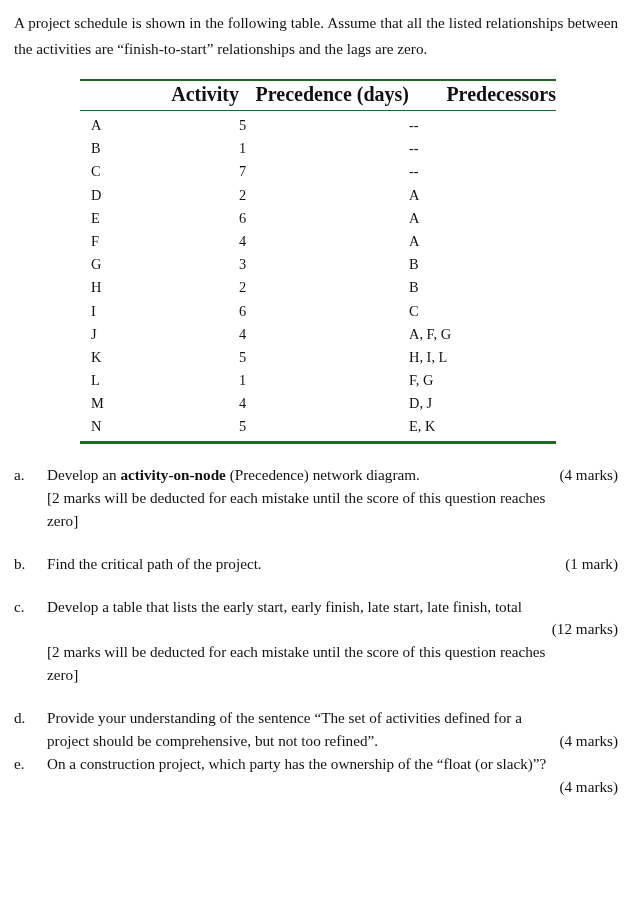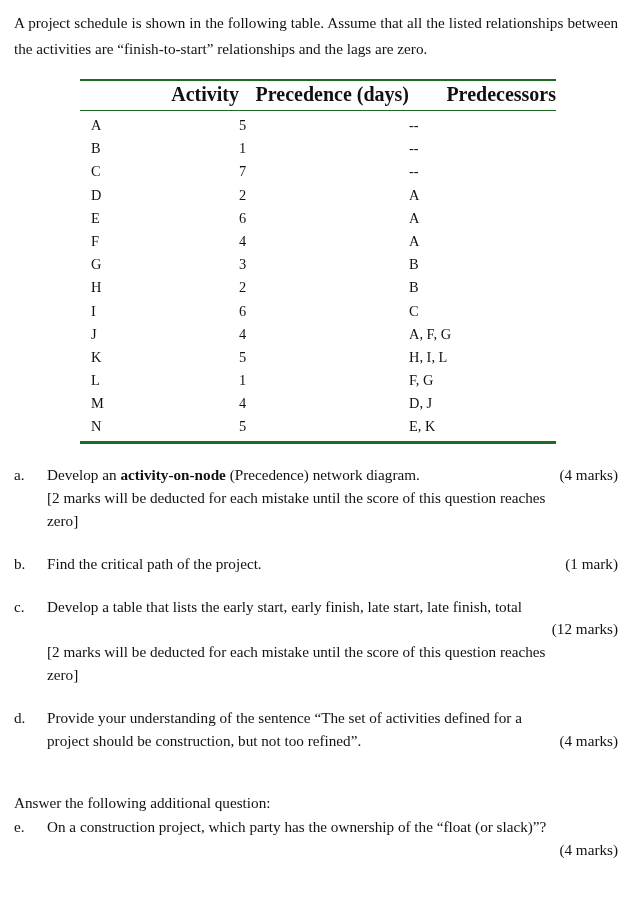--- a/index.html
+++ b/index.html
@@ -256,28 +256,27 @@
         <span class="bracket-tail">zero]</span>
       </span>
     </li>
 
     <li class="qitem">
       <span class="marker">d.</span>
       <span class="qbody">
         <span class="qline">Provide your understanding of the sentence “The set of activities defined for a</span>
         <span class="qline nojust clearfix">
           <span class="marks">(4 marks)</span>
-          <span>project should be construction, but not too refined”.</span>
+          <span>project should be comprehensive, but not too refined”.</span>
         </span>
       </span>
     </li>
 
   </ol>
 
-  <div class="additional">Answer the following additional question:</div>
 
   <ol class="qlist">
     <li class="qitem tight">
       <span class="marker">e.</span>
       <span class="qbody">
         <span class="qline nojust">On a construction project, which party has the ownership of the “float (or slack)”?</span>
         <span class="marks-own-line">(4 marks)</span>
       </span>
     </li>
   </ol>

